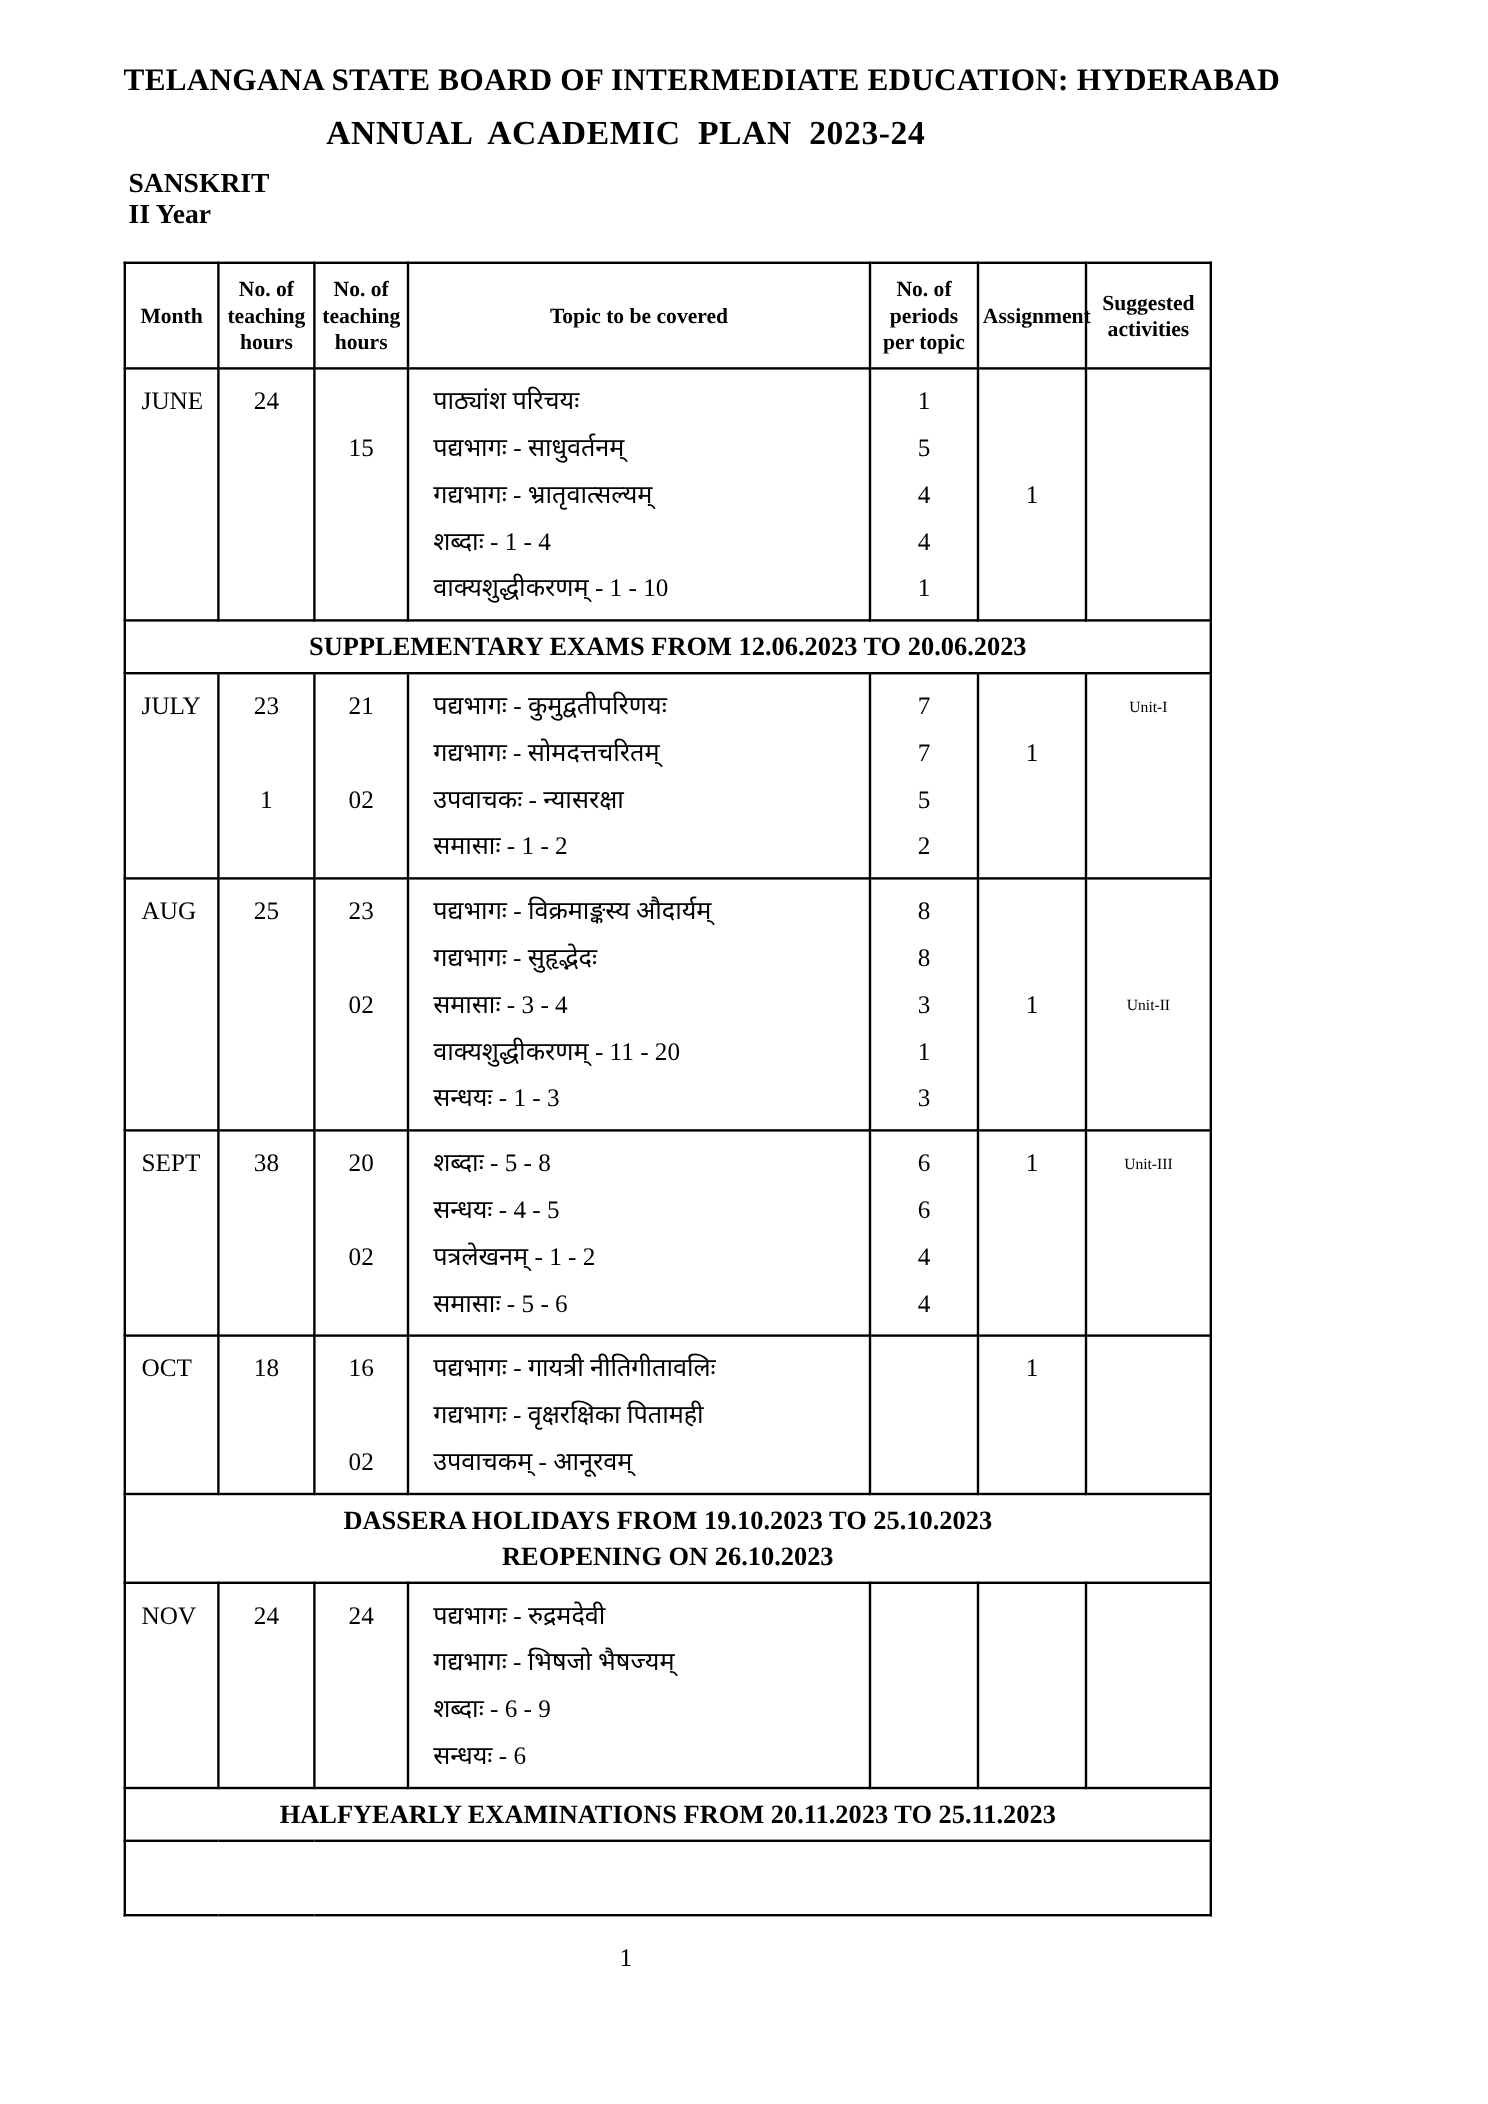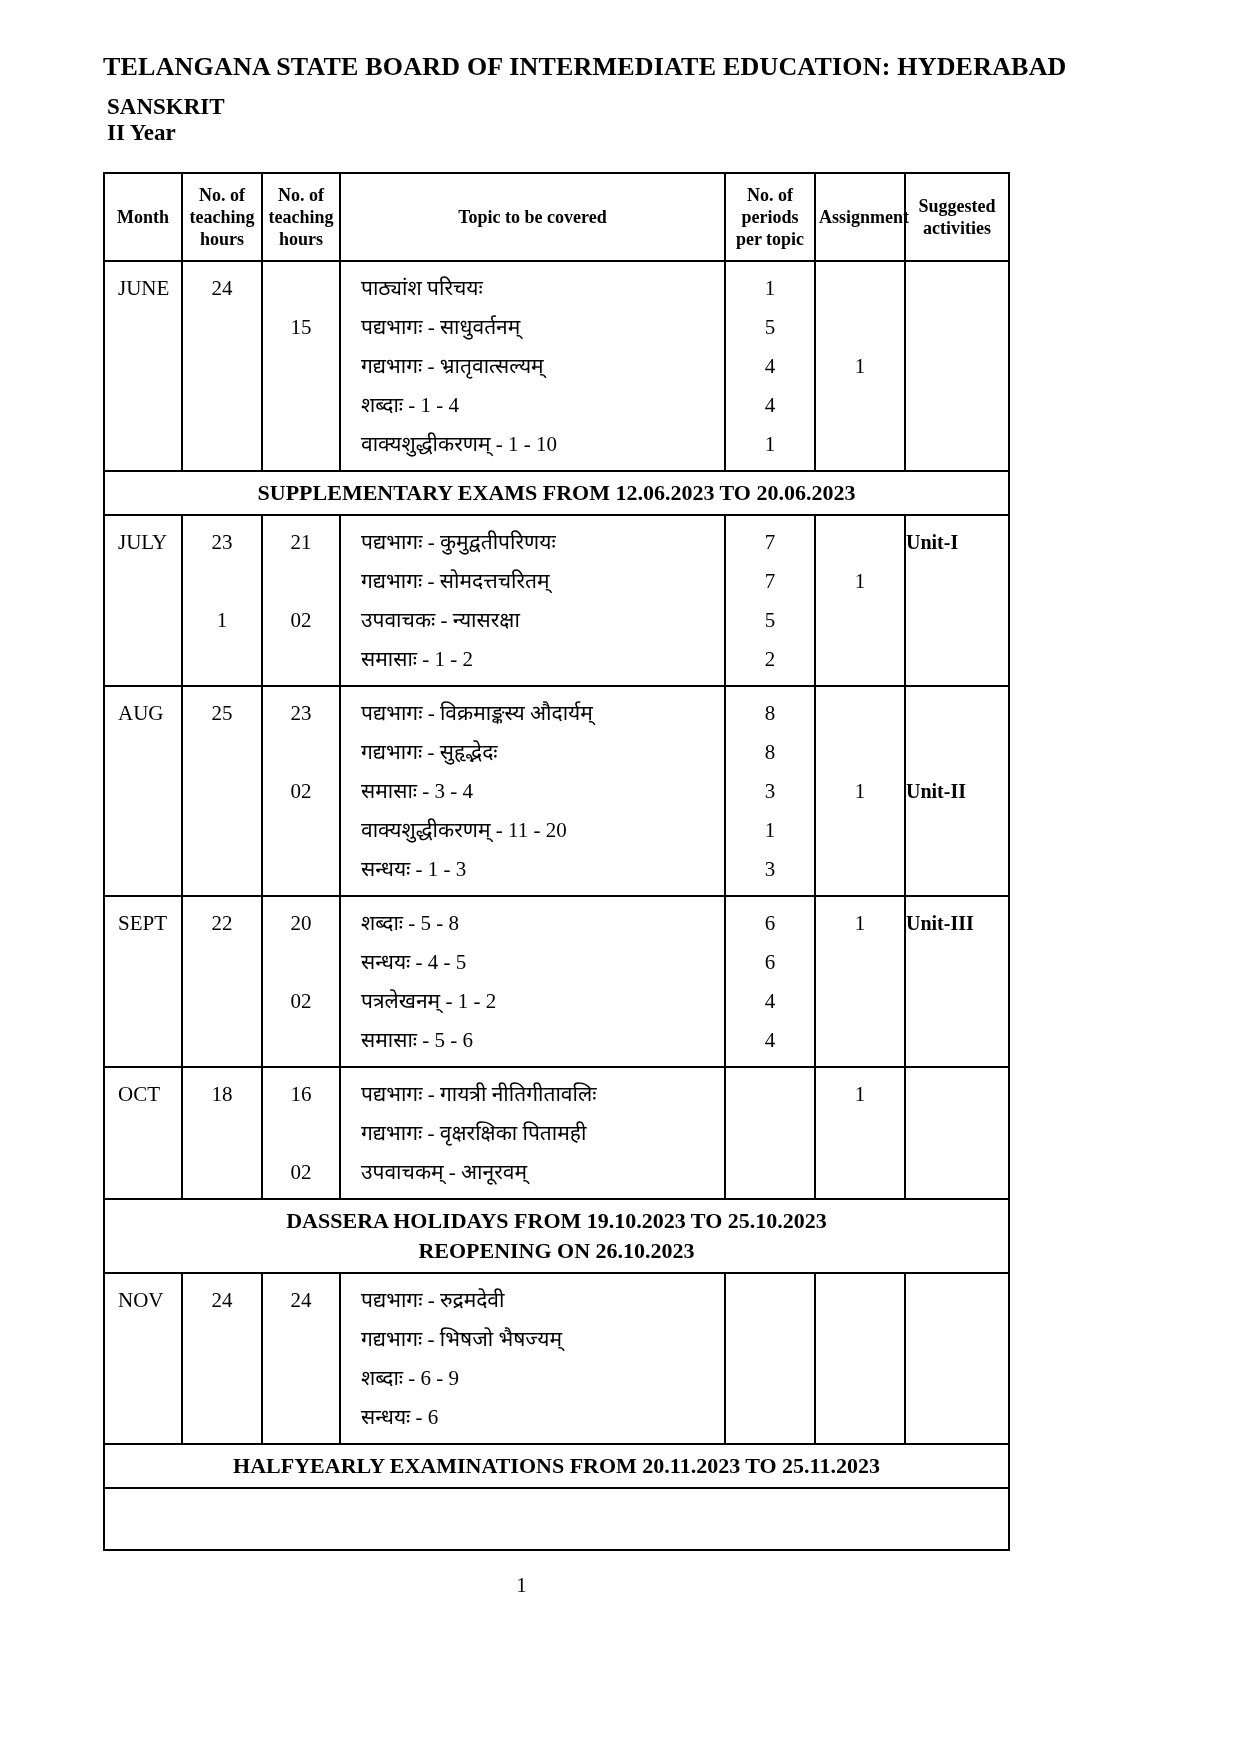--- a/index.html
+++ b/index.html
@@ -73,21 +73,21 @@
     font-size: 21px;
   }
   .line {
     height: 39px;
     line-height: 39px;
     white-space: nowrap;
   }
   td.month .line { text-align: left; padding-left: 13px; }
   td.num .line { text-align: center; }
   td.topic .line { text-align: left; padding-left: 20px; }
-  td.activity .line { text-align: left; font-size: 20px; font-weight: bold; }
+  td.activity .line { text-align: center; font-size: 13px; }
   td.banner {
     text-align: center;
     font-weight: bold;
     font-size: 22px;
     padding: 6px 16px;
   }
   td.banner div { line-height: 30px; }
   td.emptycell { height: 62px; }
   .page-number {
     text-align: center;
@@ -95,20 +95,21 @@
     margin-top: 22px;
   }
 </style>
 </head>
 <body>
 
 <div class="page">
   <div class="content">
 
     <div class="board-title">TELANGANA STATE BOARD OF INTERMEDIATE EDUCATION: HYDERABAD</div>
+    <div class="plan-title">ANNUAL ACADEMIC PLAN 2023-24</div>
 
     <div class="subject-row">
       <span class="subject">SANSKRIT</span>
       <span class="year">II Year</span>
     </div>
 
     <table class="plan">
       <colgroup>
         <col style="width:78px">
         <col style="width:80px">
@@ -268,21 +269,21 @@
               <div class="line">Unit-II</div>
               <div class="line"></div>
               <div class="line"></div>
             </td>
           </tr>
           <tr>
             <td class="mcell month">
               <div class="line">SEPT</div>
             </td>
             <td class="mcell num working">
-              <div class="line">22</div>
+              <div class="line">38</div>
               <div class="line"></div>
               <div class="line"></div>
               <div class="line"></div>
             </td>
             <td class="mcell num teaching">
               <div class="line">20</div>
               <div class="line"></div>
               <div class="line">02</div>
               <div class="line"></div>
             </td>

